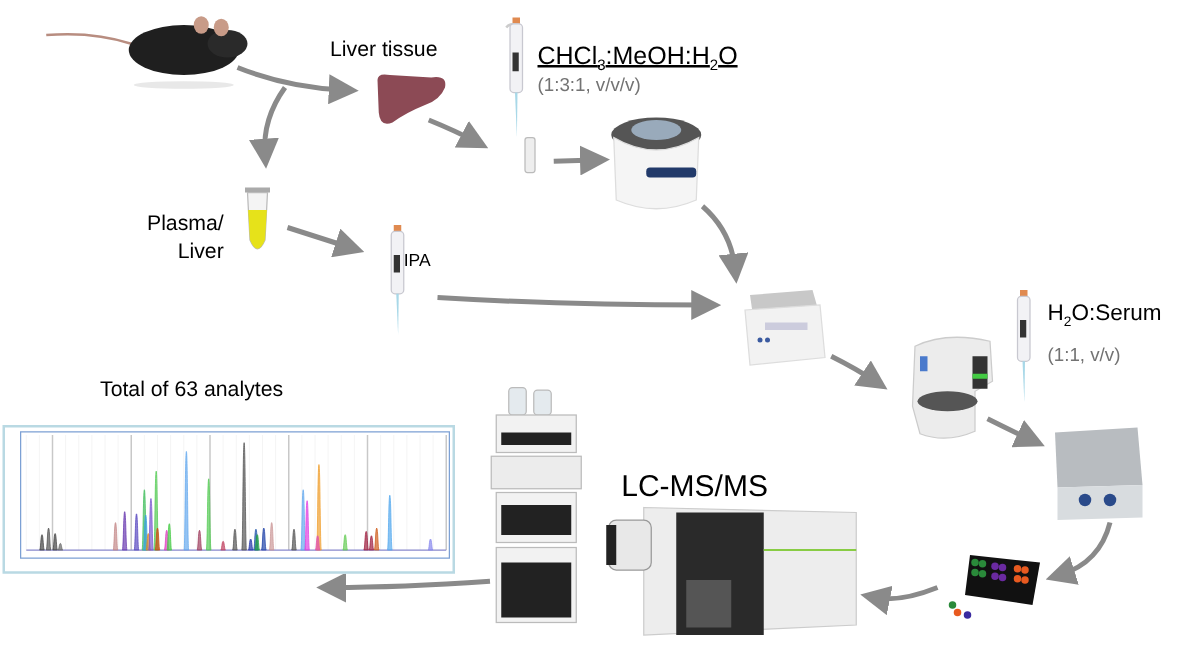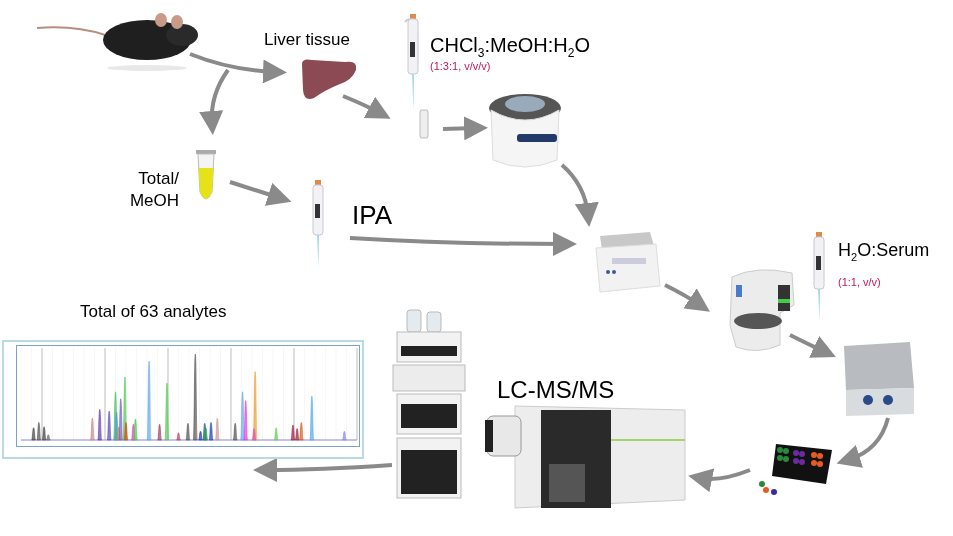--- a/index.html
+++ b/index.html
@@ -1,20 +1,20 @@
 <!DOCTYPE html>
 <html><head>
 <meta charset="utf-8">
 <style>
   html,body{margin:0;padding:0;background:#fff;}
   body{width:953px;height:536px;position:relative;overflow:hidden;font-family:"Liberation Sans","DejaVu Sans",sans-serif;color:#111;}
   .abs{position:absolute;}
   .lbl{font-size:17px;color:#000000;white-space:nowrap;}
-  .lbl-big{font-size:20px;}
-  .sub{font-size:11px;color:#be185d;white-space:nowrap;}
+  .lbl-big{font-size:20px;text-decoration:underline;}
+  .sub{font-size:15px;color:#737373;white-space:nowrap;}
   svg{overflow:visible;}
   .chart-box{position:absolute;left:2px;top:340px;width:358px;height:115px;border:2px solid #b9d9e3;background:#fff;}
   .chart-inner{position:absolute;left:12px;top:3px;width:342px;height:100px;border:1.5px solid #7ca0d4;}
 </style>
 </head>
 <body>
 
 <svg class="abs" style="left:0;top:0" width="953" height="536">
   <defs>
     <marker id="ah" markerWidth="6" markerHeight="6" refX="3" refY="3" orient="auto" markerUnits="strokeWidth">
@@ -68,36 +68,36 @@
 </svg>
 
 <svg class="abs" style="left:485px;top:90px" width="80" height="85">
   <ellipse cx="40" cy="18" rx="36" ry="14" fill="#555"></ellipse>
   <ellipse cx="40" cy="14" rx="20" ry="8" fill="#9ab"></ellipse>
   <path d="M6,20 L8,70 Q40,84 72,70 L74,20 Q40,40 6,20 Z" fill="#f5f5f5" stroke="#ddd"></path>
   <rect x="32" y="44" width="40" height="8" rx="3" fill="#223a6a"></rect>
 </svg>
 
 <div class="abs lbl" style="left:113px;top:168px;text-align:right;width:66px;line-height:22px">
-  <div>Total/</div>
-  <div>MeOH</div>
+  <div>Plasma/</div>
+  <div>Liver</div>
 </div>
 <svg class="abs" style="left:194px;top:150px" width="24" height="56">
   <rect x="2" y="0" width="20" height="4" fill="#aaa"></rect>
   <path d="M4,4 L20,4 L18,42 Q12,56 6,42 Z" fill="#f4f4f4" stroke="#bbb"></path>
   <path d="M4.5,18 L19.5,18 L18,42 Q12,56 6,42 Z" fill="#e6e21a"></path>
 </svg>
 
 <svg class="abs" style="left:305px;top:180px" width="26" height="90">
   <rect x="10" y="0" width="6" height="5" fill="#e08a50"></rect>
   <rect x="8" y="5" width="10" height="50" rx="3" fill="#f2f2f5" stroke="#c8c8d0"></rect>
   <rect x="10" y="24" width="5" height="14" fill="#333"></rect>
   <path d="M12,55 L14,55 L13.5,88 Z" fill="#a8d8e8"></path>
 </svg>
-<span class="abs lbl" style="left:352px;top:200px;font-size:26px">IPA</span>
+<span class="abs lbl" style="left:323px;top:200px;font-size:14px">IPA</span>
 
 <svg class="abs" style="left:592px;top:228px" width="70" height="68">
   <path d="M8,8 L58,4 L62,18 L10,22 Z" fill="#c8c8c8"></path>
   <path d="M4,20 L64,16 L68,58 L8,64 Z" fill="#f2f2f2" stroke="#ddd"></path>
   <rect x="20" y="30" width="34" height="6" fill="#ccd"></rect>
   <circle cx="16" cy="44" r="2" fill="#3a5aa0"></circle>
     <circle cx="22" cy="44" r="2" fill="#3a5aa0"></circle>
 </svg>
 
 <svg class="abs" style="left:722px;top:265px" width="75" height="90">

